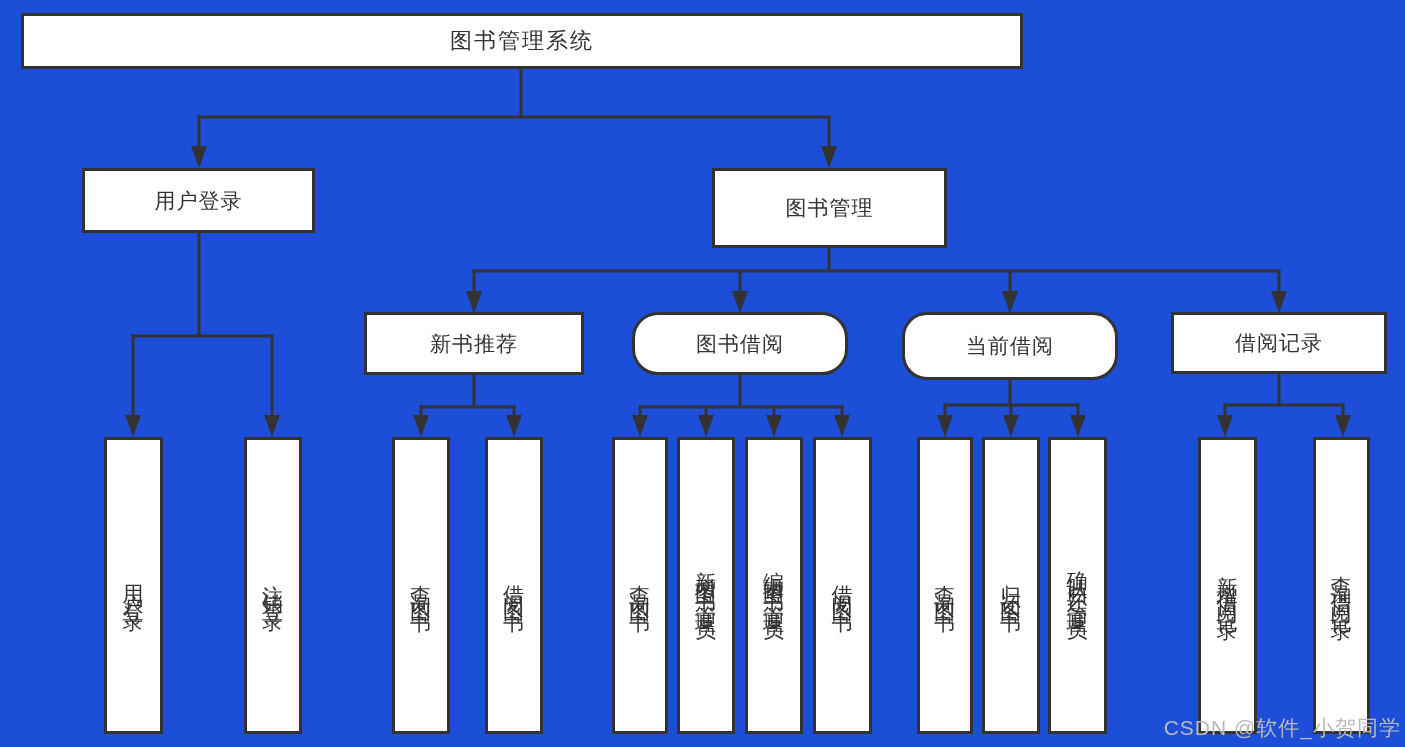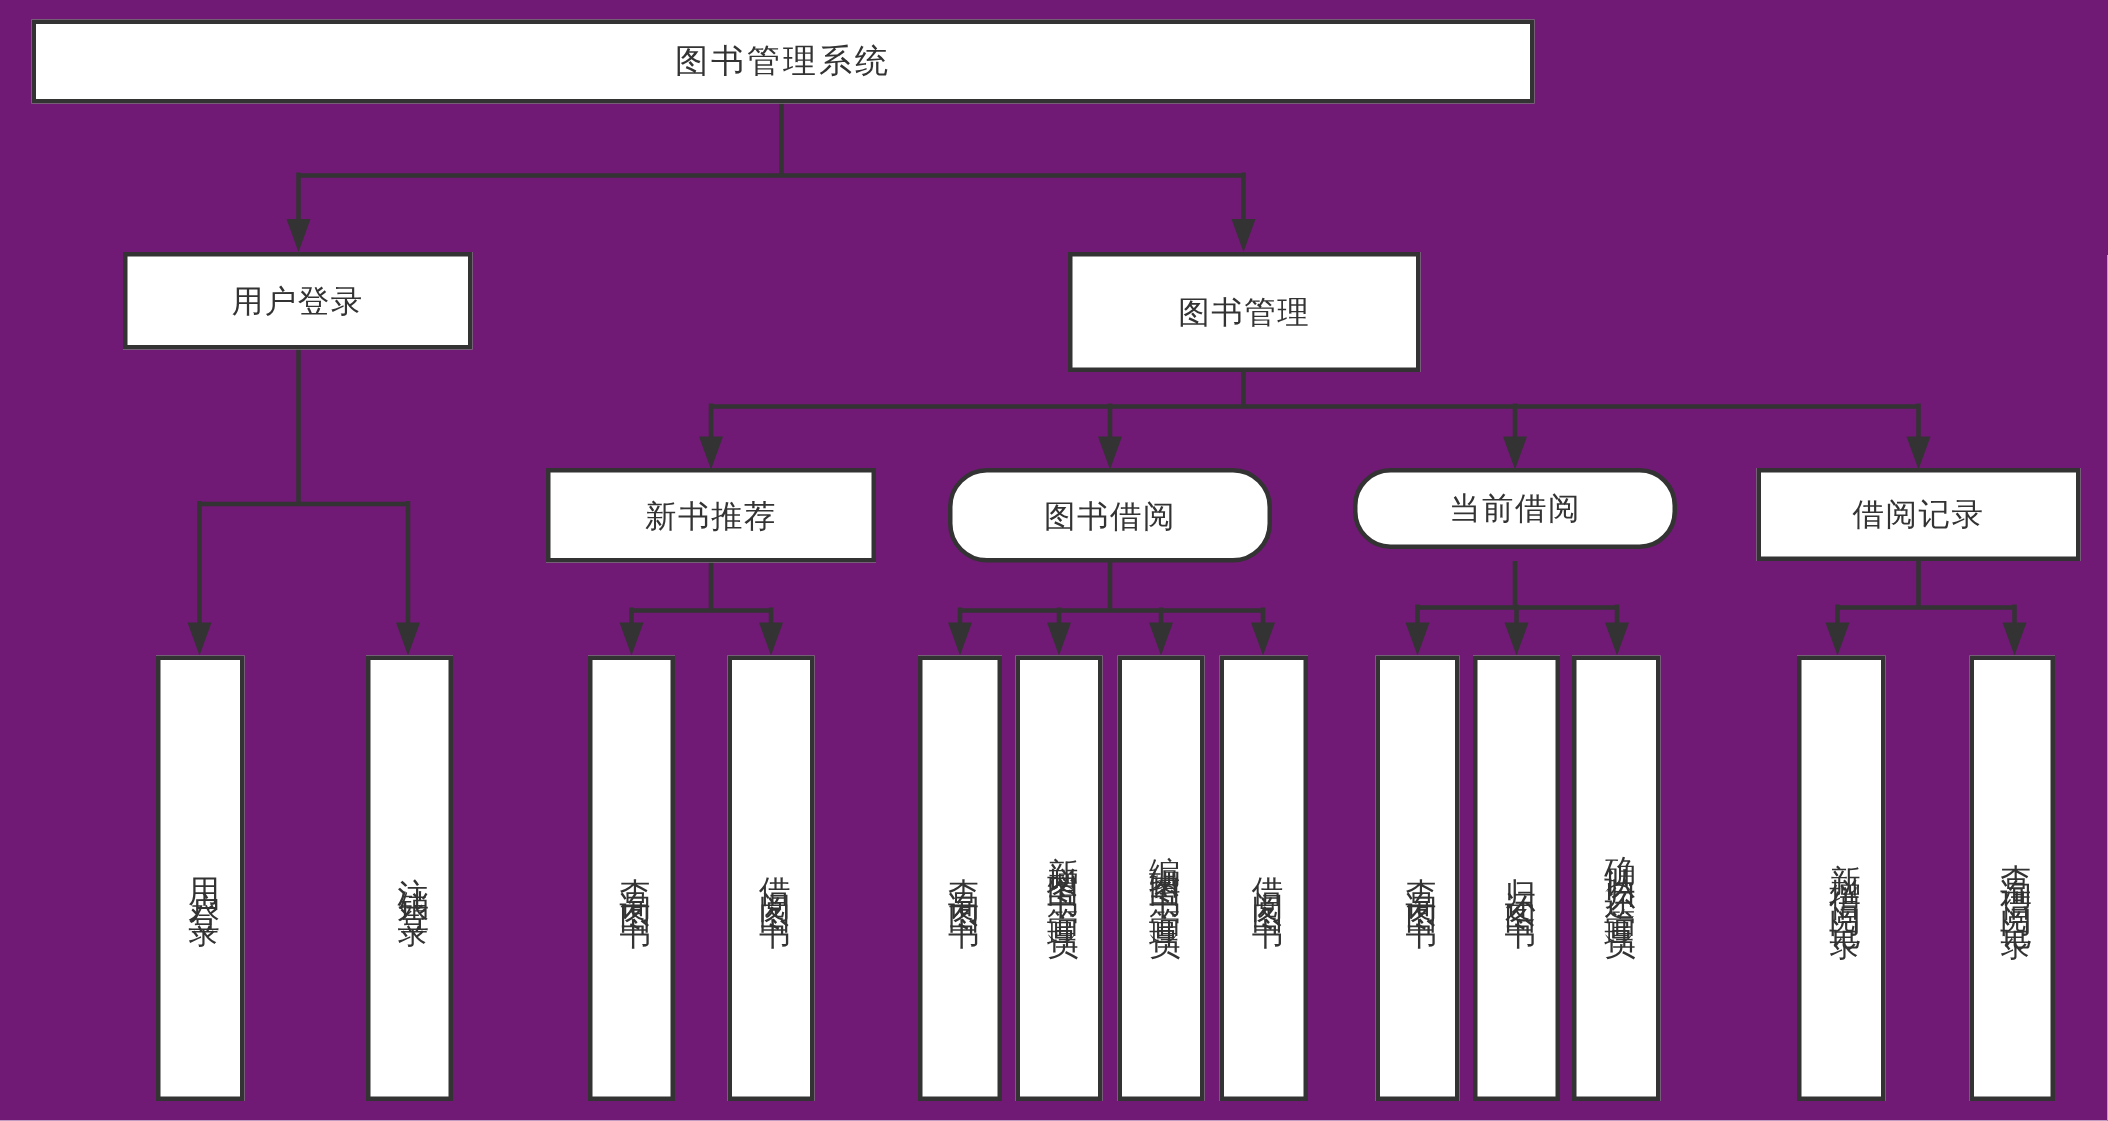--- a/index.html
+++ b/index.html
@@ -4,23 +4,23 @@
 <style>
   html, body {
     margin: 0;
     padding: 0;
     background: #ffffff;
   }
   #stage {
     position: relative;
     width: 1405px;
     height: 747px;
-    background: #701a75;
+    background: #1d4ed8;
     overflow: hidden;
-    font-family: Liberation Mono, monospace;
+    font-family: Liberation Sans, sans-serif;
   }
   #connectors {
     position: absolute;
     left: 0;
     top: 0;
     width: 1405px;
     height: 747px;
     pointer-events: none;
   }
   .box {
@@ -113,21 +113,21 @@
   <div class="box h-box" style="left:712px; top:168px; width:235px; height:80px;">
     <span>图书管理</span>
   </div>
 
   <div class="box h-box" style="left:364px; top:312px; width:220px; height:63px;">
     <span>新书推荐</span>
   </div>
   <div class="box h-box" style="left:632px; top:312px; width:216px; height:63px;border-radius:26px;">
     <span>图书借阅</span>
   </div>
-  <div class="box h-box" style="left:902px; top:312px; width:216px; height:54px;border-radius:25px;">
+  <div class="box h-box" style="left:902px; top:312px; width:216px; height:68px;border-radius:25px;">
     <span>当前借阅</span>
   </div>
   <div class="box h-box" style="left:1171px; top:312px; width:216px; height:62px;">
     <span>借阅记录</span>
   </div>
 
   <div class="box v-box" style="left:104px; top:437px; width:59px; height:297px;">
     <span>用户登录</span>
   </div>
   <div class="box v-box" style="left:244px; top:437px; width:58px; height:297px;">
@@ -164,14 +164,15 @@
     <span>确认归还（管理员）</span>
   </div>
 
   <div class="box v-box" style="left:1198px; top:437px; width:59px; height:297px;">
     <span>新增借阅记录</span>
   </div>
   <div class="box v-box" style="left:1313px; top:437px; width:57px; height:297px;">
     <span>查询借阅记录</span>
   </div>
 
+  <div id="watermark">CSDN @软件_小贺同学</div>
 
 </div>
 
 </body></html>

